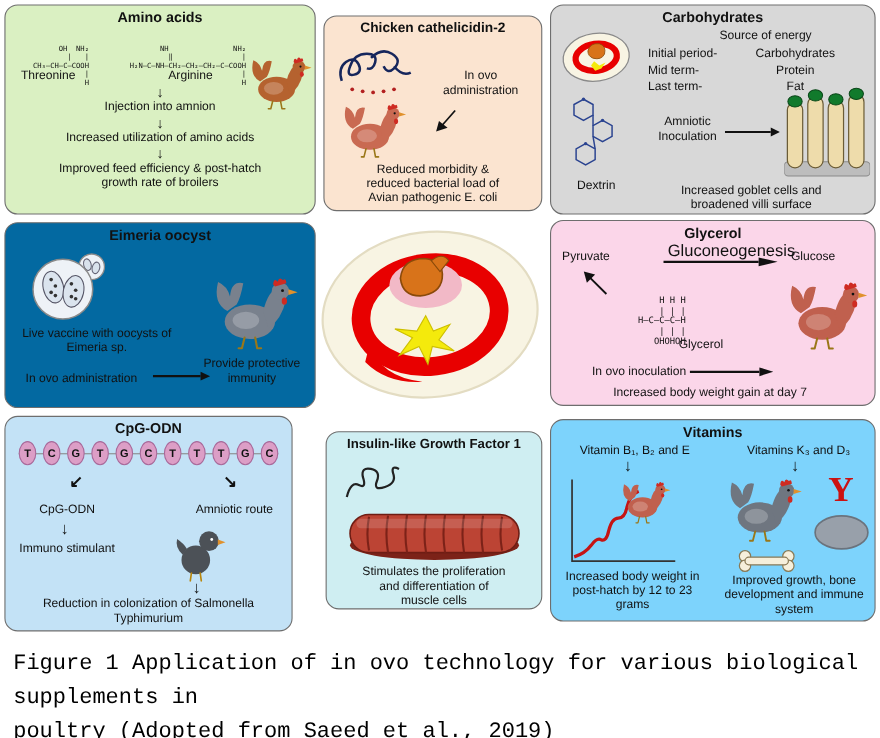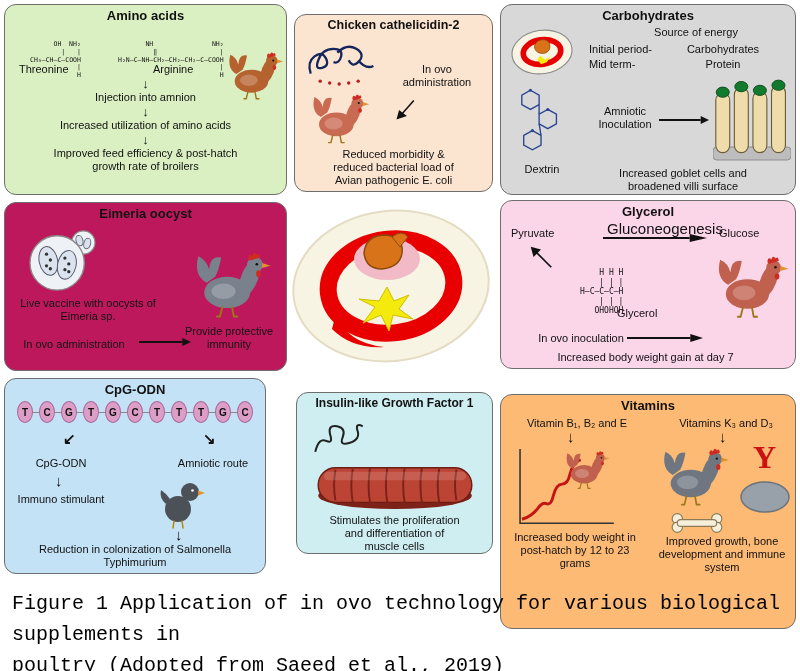--- a/index.html
+++ b/index.html
@@ -121,20 +121,24 @@
     <div class="abs bold t11" style="left:120px;top:21px;width:150px;text-align:center">Source of energy</div>
     <div class="abs" style="left:88px;top:37px;width:185px">
       <div class="crow">
           <span class="clab">Initial period-</span>
           <span class="cval">Carbohydrates</span>
         </div>
       <div class="crow">
           <span class="clab">Mid term-</span>
           <span class="cval">Protein</span>
         </div>
+      <div class="crow">
+          <span class="clab">Last term-</span>
+          <span class="cval">Fat</span>
+        </div>
     </div>
     <svg class="abs" style="left:16px;top:80px;width:50px;height:72px" viewBox="0 0 52 74">
       <g stroke="#2a4390" stroke-width="1.4" fill="none">
         <polygon points="14,5 23,10 23,20 14,25 5,20 5,10"></polygon>
         <polygon points="32,25 41,30 41,40 32,45 23,40 23,30"></polygon>
         <polygon points="16,47 25,52 25,62 16,67 7,62 7,52"></polygon>
         <line x1="23" y1="20" x2="23" y2="30"></line>
         <line x1="23" y1="40" x2="25" y2="52"></line>
       </g>
       <g fill="#2a4390">
@@ -162,21 +166,21 @@
         <ellipse cx="10.5" cy="13" rx="7" ry="5.5"></ellipse>
         <ellipse cx="30.5" cy="7" rx="7" ry="5.5"></ellipse>
         <ellipse cx="50.5" cy="11" rx="7" ry="5.5"></ellipse>
         <ellipse cx="70.5" cy="5.5" rx="7" ry="5.5"></ellipse>
       </g>
     </svg>
     <div class="abs t11 pre" style="left:74px;top:162px;width:216px">Increased goblet cells and
 broadened villi surface</div>
   </section>
 
-  <section class="panel" style="left:4px;top:202px;width:283px;height:169px;background:#be185d">
+  <section class="panel" style="left:4px;top:202px;width:283px;height:169px;background:#0369a1">
     <div class="ptitle"><span class="it">Eimeria</span><span> oocyst</span></div>
     <svg class="abs" style="left:16px;top:25px;width:82px;height:64px" viewBox="0 0 84 66">
       <circle cx="64" cy="15" r="12" fill="#eef2f7" stroke="#8a8a8a" stroke-width="1.2"></circle>
       <ellipse cx="60" cy="13" rx="3.5" ry="5.5" fill="#d9e2ec" stroke="#666677" transform="rotate(-15 60 13)"></ellipse>
       <ellipse cx="68" cy="16" rx="3.5" ry="5.5" fill="#d9e2ec" stroke="#666677" transform="rotate(15 68 16)"></ellipse>
       <circle cx="37" cy="36" r="28" fill="#eef2f7" stroke="#8a8a8a" stroke-width="1.4"></circle>
       <ellipse cx="28" cy="34" rx="9.5" ry="15" fill="#dbe4ee" stroke="#556" transform="rotate(-12 28 34)"></ellipse>
       <ellipse cx="47" cy="38" rx="9.5" ry="15" fill="#dbe4ee" stroke="#556" transform="rotate(12 47 38)"></ellipse>
       <g fill="#333">
         <circle cx="26" cy="27" r="1.7"></circle>
@@ -285,21 +289,21 @@
           <path d="M130 6 q-3 17 0 35"></path>
           <path d="M148 7 q-3 16 0 32"></path>
       </g>
       <rect x="10" y="9" width="148" height="9" rx="4.5" fill="#ffffff" opacity="0.15"></rect>
     </svg>
     <div class="abs t11 pre" style="left:4px;right:4px;top:121px;line-height:13px">Stimulates the proliferation
 and differentiation of
 muscle cells</div>
   </section>
 
-  <section class="panel" style="left:500px;top:394px;width:296px;height:235px;background:#fdba74">
+  <section class="panel" style="left:500px;top:381px;width:296px;height:184px;background:#7dd3fc">
     <div class="ptitle">Vitamins</div>
     <div class="abs t11" style="left:6px;top:22px;width:140px">Vitamin B₁, B₂ and E</div>
     <div class="abs t11" style="left:158px;top:22px;width:134px">Vitamins K₃ and D₃</div>
     <span class="arrbig" style="left:66px;top:34px">↓</span>
     <span class="arrbig" style="left:218px;top:34px">↓</span>
     <svg class="abs" style="left:8px;top:50px;width:112px;height:86px" viewBox="0 0 112 88">
       <path d="M10 4 L10 80 L106 80" stroke="#333" stroke-width="1.6" fill="none"></path>
       <path d="M12 76 q10 -3 16 -11 q5 -7 9 -5 q5 2 7 -8 q3 -12 9 -12 q6 0 8 -10 q3 -12 11 -15" stroke="#c51414" stroke-width="3" fill="none"></path>
       <g style="color:#c0604e" transform="translate(54,4) scale(0.72)">
           <use href="#chicken"></use>

